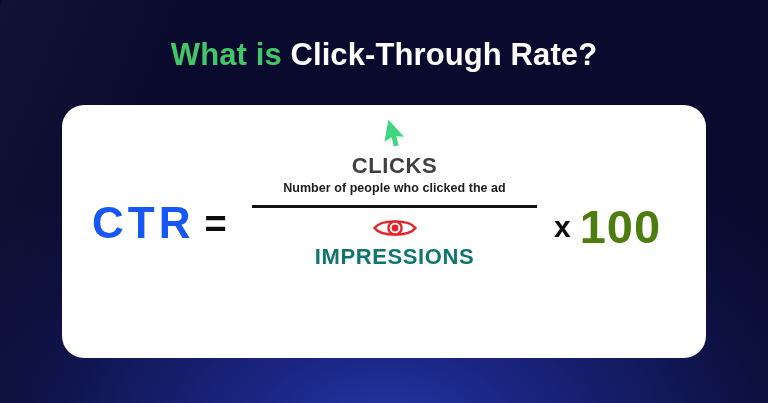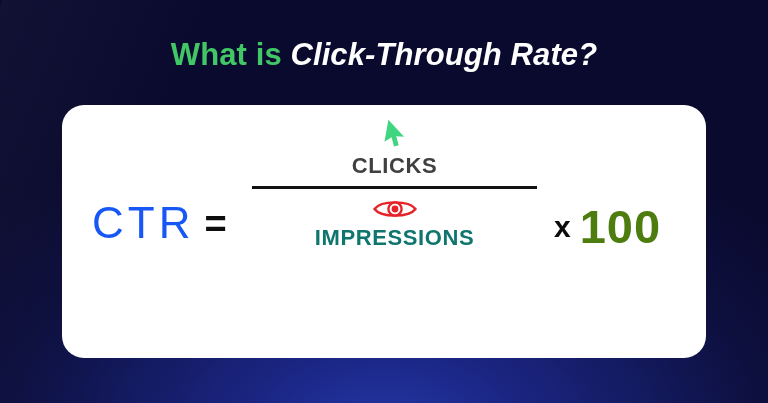--- a/index.html
+++ b/index.html
@@ -43,21 +43,21 @@
     width: 768px;
     text-align: center;
     font-size: 31px;
     font-weight: bold;
     letter-spacing: 0.1px;
     line-height: 1.2;
     white-space: nowrap;
     z-index: 3;
   }
   .title .accent { color: #41c766; }
-  .title .plain  { color: #ffffff; font-style: italic; }
+  .title .plain  { color: #ffffff; }
 
   
   .card {
     position: absolute;
     left: 62px;
     top: 105px;
     width: 644px;
     height: 253px;
     background: #ffffff;
     border-radius: 22px;
@@ -76,21 +76,21 @@
     position: absolute;
     left: 30px;
     top: 96px;
     display: flex;
     align-items: center;
     gap: 10px;
   }
   .ctr-text {
     color: #1757f5;
     font-size: 44px;
-    font-weight: normal;
+    font-weight: bold;
     letter-spacing: 4px;
     line-height: 1;
     text-align: center;
   }
   .equals {
     color: #0d0d0d;
     font-size: 38px;
     font-weight: bold;
     line-height: 1;
     margin-top: 1px;
@@ -182,20 +182,21 @@
 
         <div class="num-block">
           <div class="icon-row">
             <span>
               <svg width="26" height="30" viewBox="0 0 26 30" xmlns="http://www.w3.org/2000/svg">
                 <path d="M4 2 L4 24.5 L10.2 18.8 L14.2 27.6 L18.6 25.4 L14.6 16.9 L22.4 16.2 Z" fill="#3fd67f" transform="rotate(10 13 15)"></path>
               </svg>
             </span>
           </div>
           <div class="term-label clicks">CLICKS</div>
+          <div class="term-sub">Number of people who clicked the ad</div>
         </div>
 
         <div class="frac-bar"></div>
 
         <div class="den-block">
           <div class="icon-row">
             <span>
               <svg width="46" height="24" viewBox="0 0 46 24" xmlns="http://www.w3.org/2000/svg">
                 <path d="M2.5 12 C 9 3.2, 37 3.2, 43.5 12 C 37 20.8, 9 20.8, 2.5 12 Z" fill="none" stroke="#e52329" stroke-width="2.4"></path>
                 <circle cx="23" cy="12" r="6.6" fill="none" stroke="#e52329" stroke-width="2.4"></circle>

